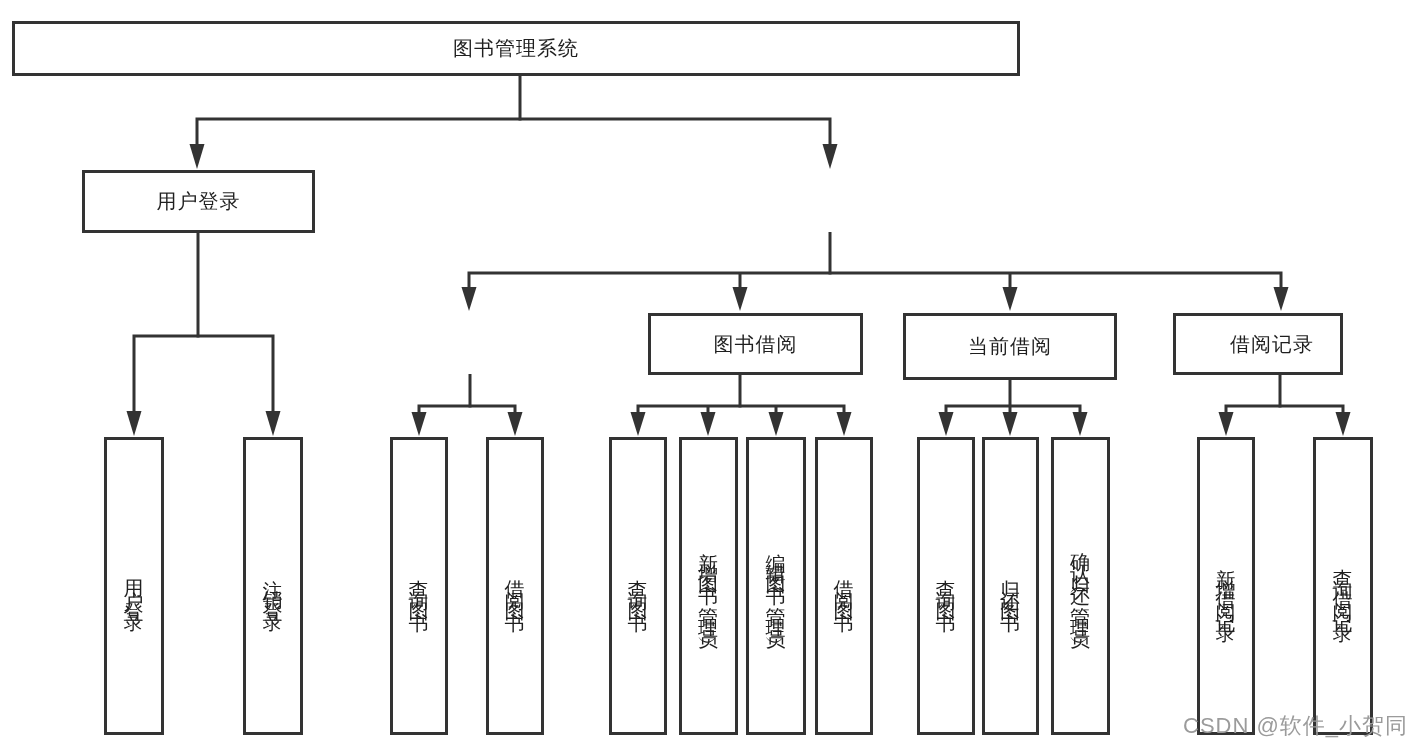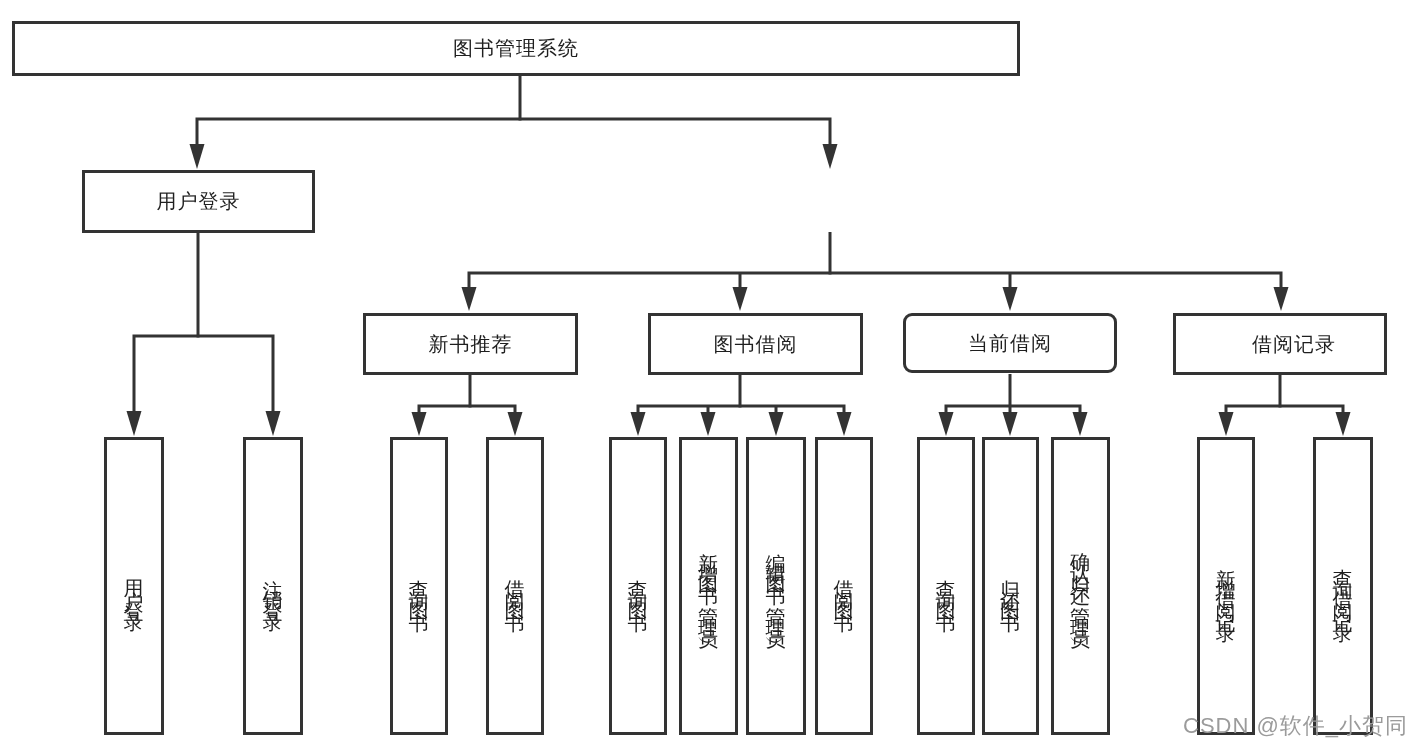--- a/index.html
+++ b/index.html
@@ -122,30 +122,27 @@
   </svg>
 
   <div class="box h" style="left:12px; top:21px; width:1008px; height:55px;">
     <span>图书管理系统</span>
   </div>
 
   <div class="box h" style="left:82px; top:170px; width:233px; height:63px;">
     <span>用户登录</span>
   </div>
 
-  <div class="box h" style="left:363px; top:313px; width:215px; height:62px;">
-    <span>新书推荐</span>
-  </div>
   <div class="box h" style="left:648px; top:313px; width:215px; height:62px;">
     <span>图书借阅</span>
   </div>
-  <div class="box h" style="left:903px; top:313px; width:214px; height:60px;border-radius:9px;">
+  <div class="box h" style="left:903px; top:313px; width:214px; height:67px;">
     <span>当前借阅</span>
   </div>
-  <div class="box h" style="left:1173px; top:313px; width:214px; height:62px;padding-left:28px;">
+  <div class="box h" style="left:1173px; top:313px; width:170px; height:62px;padding-left:28px;">
     <span>借阅记录</span>
   </div>
 
   <div class="box leaf" style="left:104px; top:437px; width:60px; height:298px;">
     <span class="vtext">用户登录</span>
   </div>
   <div class="box leaf" style="left:243px; top:437px; width:60px; height:298px;">
     <span class="vtext">注销登录</span>
   </div>
 

